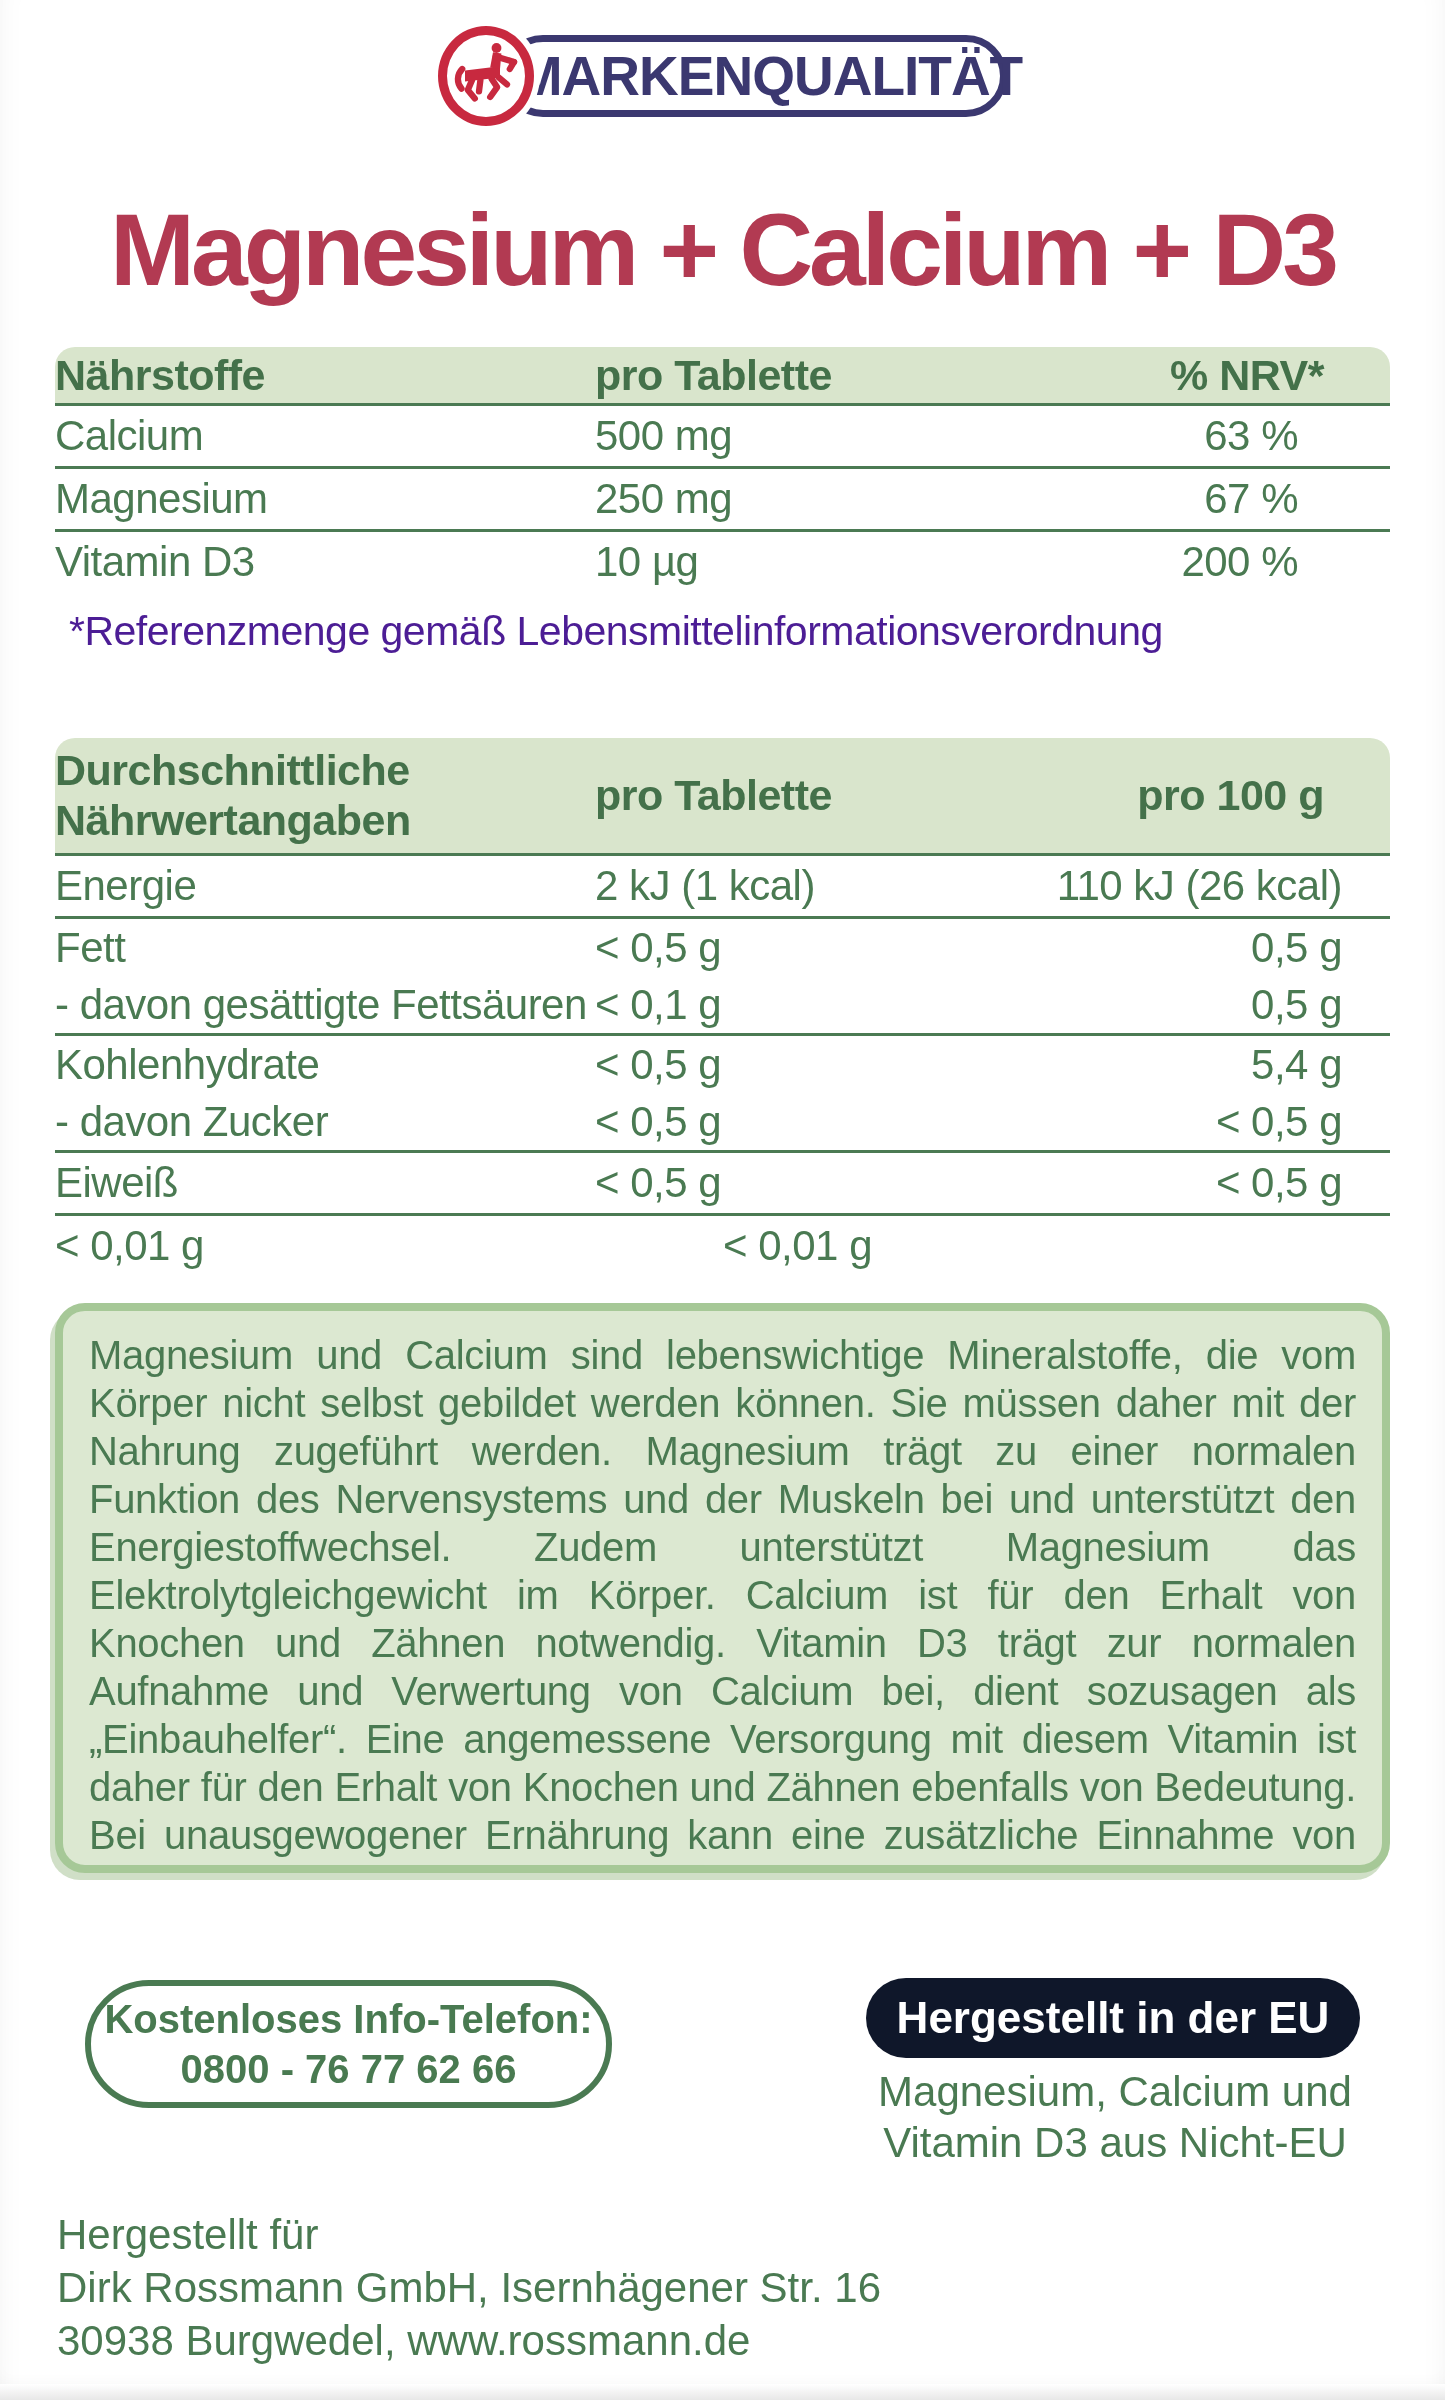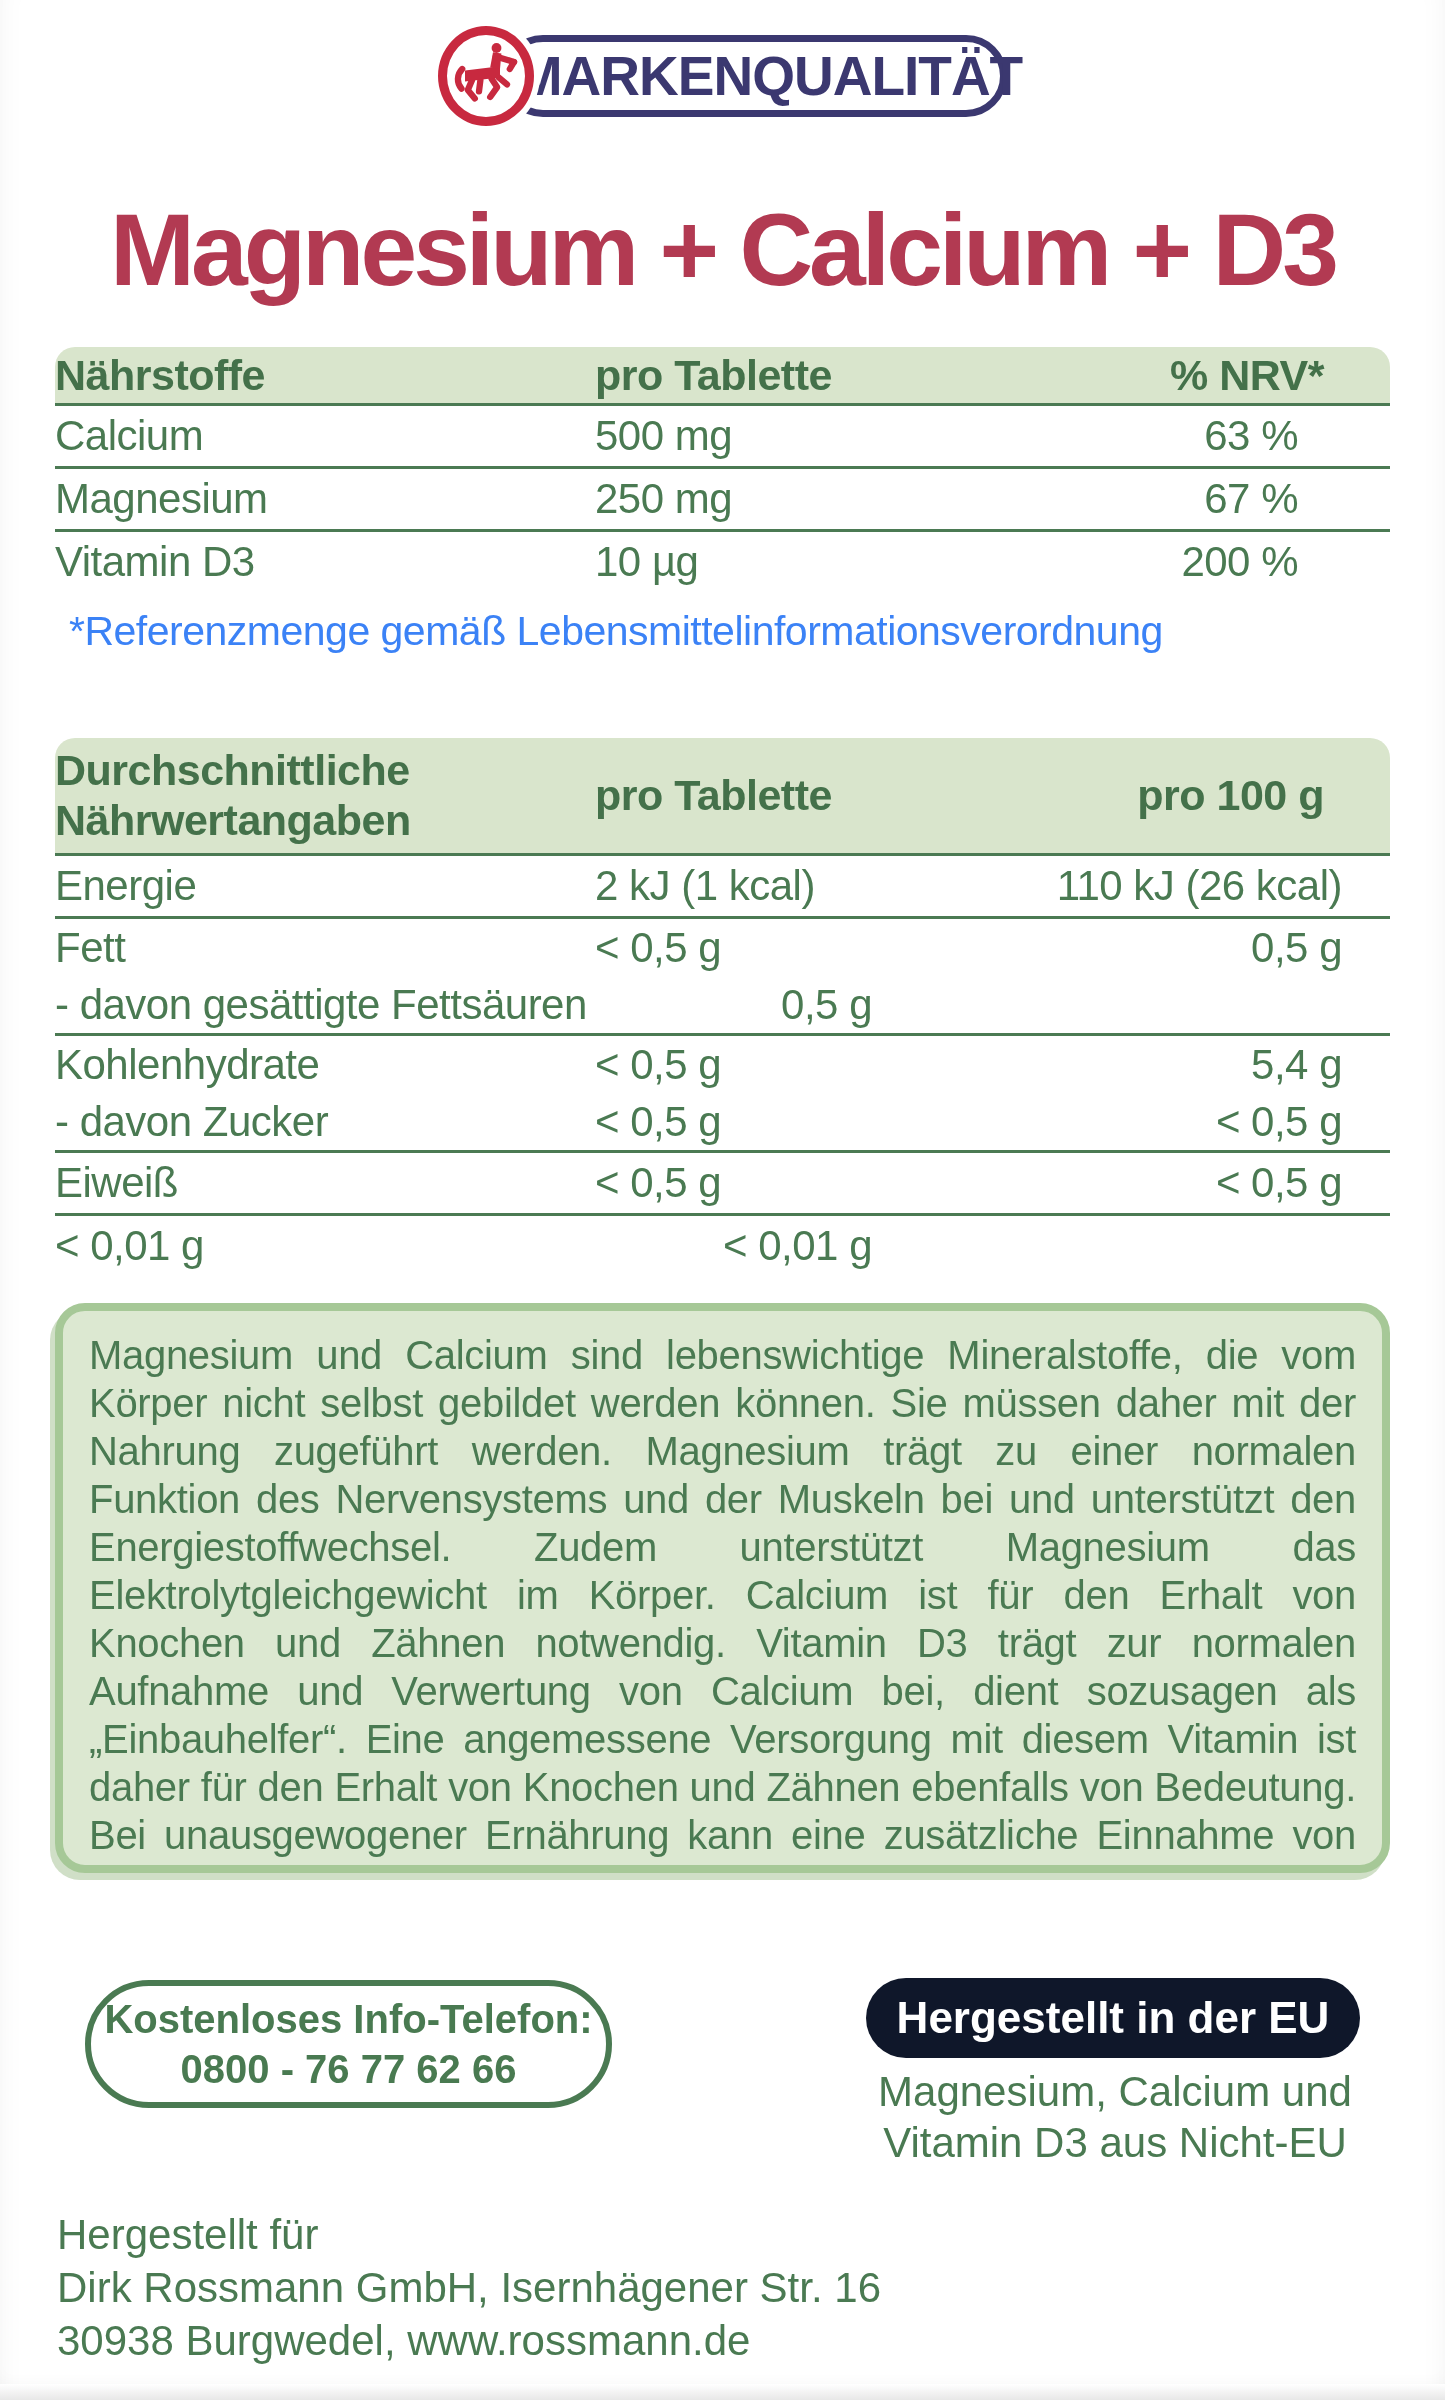--- a/index.html
+++ b/index.html
@@ -46,21 +46,21 @@
   .c2{text-align:left;padding-right:4px;}
   .c3{text-align:right;padding-right:92px;}
   .tbl2 .c3{padding-right:48px;}
   .thead .c3{padding-right:66px;}
   .h56{height:56px;}
   .h60{height:60px;}
   .h57{height:57px;}
   .h115{min-height:115px;}
   .thead .c1.two{white-space:pre-line;line-height:50px;padding-top:6px;padding-bottom:8px;}
   .rule{border-bottom:3px solid #4b7a53;}
-  .footnote{padding:16px 0 0 14px;font-size:41px;color:#3b82f6;}
+  .footnote{padding:16px 0 0 14px;font-size:41px;color:#4c1d95;}
 
   
   .desc{
     position:absolute;left:55px;top:1303px;width:1335px;height:570px;box-sizing:border-box;
     background:#dce8d1;border:8px solid #a6c897;border-radius:30px;
     box-shadow:-5px 7px 0 rgba(150,185,130,0.45);
     padding:20px 26px;overflow:hidden;
   }
   .desc p{
     margin:0;text-align:justify;font-size:40px;line-height:48px;color:#4a7a52;letter-spacing:-0.3px;
@@ -159,20 +159,21 @@
       <div class="c2">2 kJ (1 kcal)</div>
       <div class="c3">110 kJ (26 kcal)</div>
     </div>
     <div class="grid h57">
       <div class="c1">Fett</div>
       <div class="c2">&lt; 0,5 g</div>
       <div class="c3">0,5 g</div>
     </div>
     <div class="grid h57 rule">
       <div class="c1">- davon gesättigte Fettsäuren</div>
+      <div class="c2">&lt; 0,1 g</div>
       <div class="c3">0,5 g</div>
     </div>
     <div class="grid h57">
       <div class="c1">Kohlenhydrate</div>
       <div class="c2">&lt; 0,5 g</div>
       <div class="c3">5,4 g</div>
     </div>
     <div class="grid h57 rule">
       <div class="c1">- davon Zucker</div>
       <div class="c2">&lt; 0,5 g</div>

